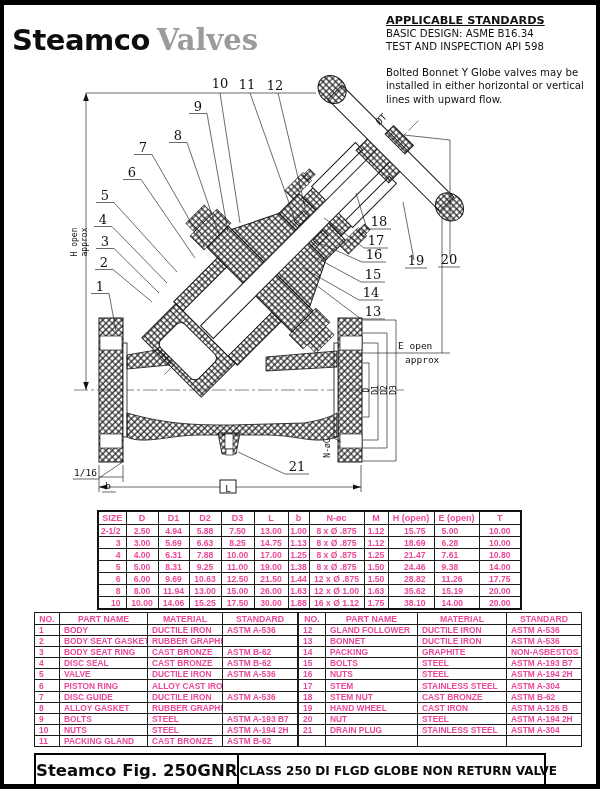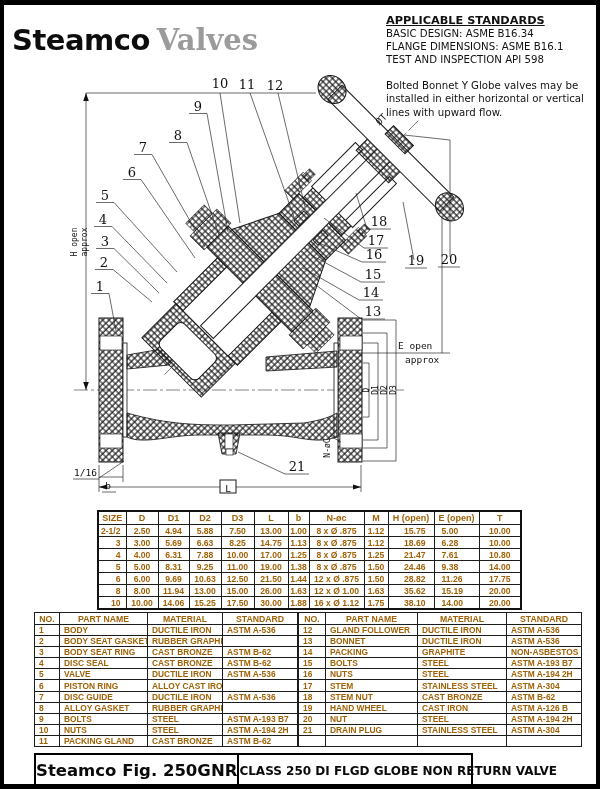--- a/index.html
+++ b/index.html
@@ -25,55 +25,54 @@
   .ht{fill:url(#h);} .hr{fill:url(#hr);} .wh{fill:#fff;}
   .thin{stroke-width:.65;} .med{stroke-width:.85;}
   .cl{stroke-dasharray:14 3 3 3;stroke-width:.6;stroke:#333;}
   svg text{stroke:none;fill:#101010;}
   .num{font:13px "DejaVu Serif",serif;text-anchor:middle;}
   .lab{font:9.5px "DejaVu Sans Mono",monospace;}
   .labs{font:8px "DejaVu Sans Mono",monospace;text-anchor:middle;}
   .ar{fill:#111;stroke:none;}
 
   
-  table{border-collapse:collapse;table-layout:fixed;color:#a16207;}
+  table{border-collapse:collapse;table-layout:fixed;color:#ec4899;}
   .dims{left:93px;top:505px;width:423px;border:2px solid #111;}
   .dims th,.dims td{border:1px solid #1c1c1c;font:bold 8.6px "Liberation Sans",sans-serif;
       padding:0;height:11px;text-align:center;overflow:hidden;white-space:nowrap;}
   .dims th{height:12px;font-size:9px;}
   .dims td:first-child{text-align:right;padding-right:5px;}
   .dims td:nth-child(10){text-align:right;padding-right:8px;}
   .dims td:nth-child(11){text-align:left;padding-left:7px;}
 
   .partsWrap{left:30px;top:607px;width:546px;display:flex;}
   .parts{border:1.5px solid #111;}
   .parts th,.parts td{border:1px solid #1c1c1c;font:bold 8.4px "Liberation Sans",sans-serif;
       padding:0 0 0 4px;height:10.1px;text-align:left;overflow:hidden;white-space:nowrap;}
   .parts th{text-align:center;padding:0;font-size:8.7px;height:11px;}
 
   
-  .foot{left:30px;top:748px;width:439px;height:35px;border:2.5px solid #000;display:flex;box-sizing:border-box;}
+  .foot{left:30px;top:748px;width:512px;height:35px;border:2.5px solid #000;display:flex;box-sizing:border-box;}
   .foot .fl{width:215px;border-right:2px solid #000;display:flex;align-items:center;justify-content:center;
       font:bold 16.5px "DejaVu Sans",sans-serif;color:#0a0a0a;white-space:nowrap;}
   .foot .fr{flex:1;display:flex;align-items:center;justify-content:center;
       font:bold 12px "DejaVu Sans",sans-serif;color:#0a0a0a;white-space:nowrap;}
 </style>
 </head>
 <body>
 
 <div class="page">
 
   <div class="abs brand">
     <span class="b1">Steamco</span><span class="b2">Valves</span>
   </div>
 
   <div class="abs std">
     <div class="t">APPLICABLE STANDARDS</div>
     <div class="l">BASIC DESIGN: ASME B16.34</div>
-    <div class="l">FLANGE DIMENSIONS: ASME B16.1</div>
     <div class="l">TEST AND INSPECTION API 598</div>
     <div class="n">Bolted Bonnet Y Globe valves may be installed in either horizontal or vertical lines with upward flow.</div>
   </div>
 
   <svg width="600" height="450" viewBox="0 58 600 450">
     <defs>
       <pattern id="h" patternUnits="userSpaceOnUse" width="4.5" height="4.5" patternTransform="rotate(45)">
         <rect width="4.5" height="4.5" fill="#fff" stroke="none"></rect>
         <line x1="0" y1="0" x2="0" y2="4.5" stroke="#2b2b2b" stroke-width="0.85"></line>
       </pattern>

